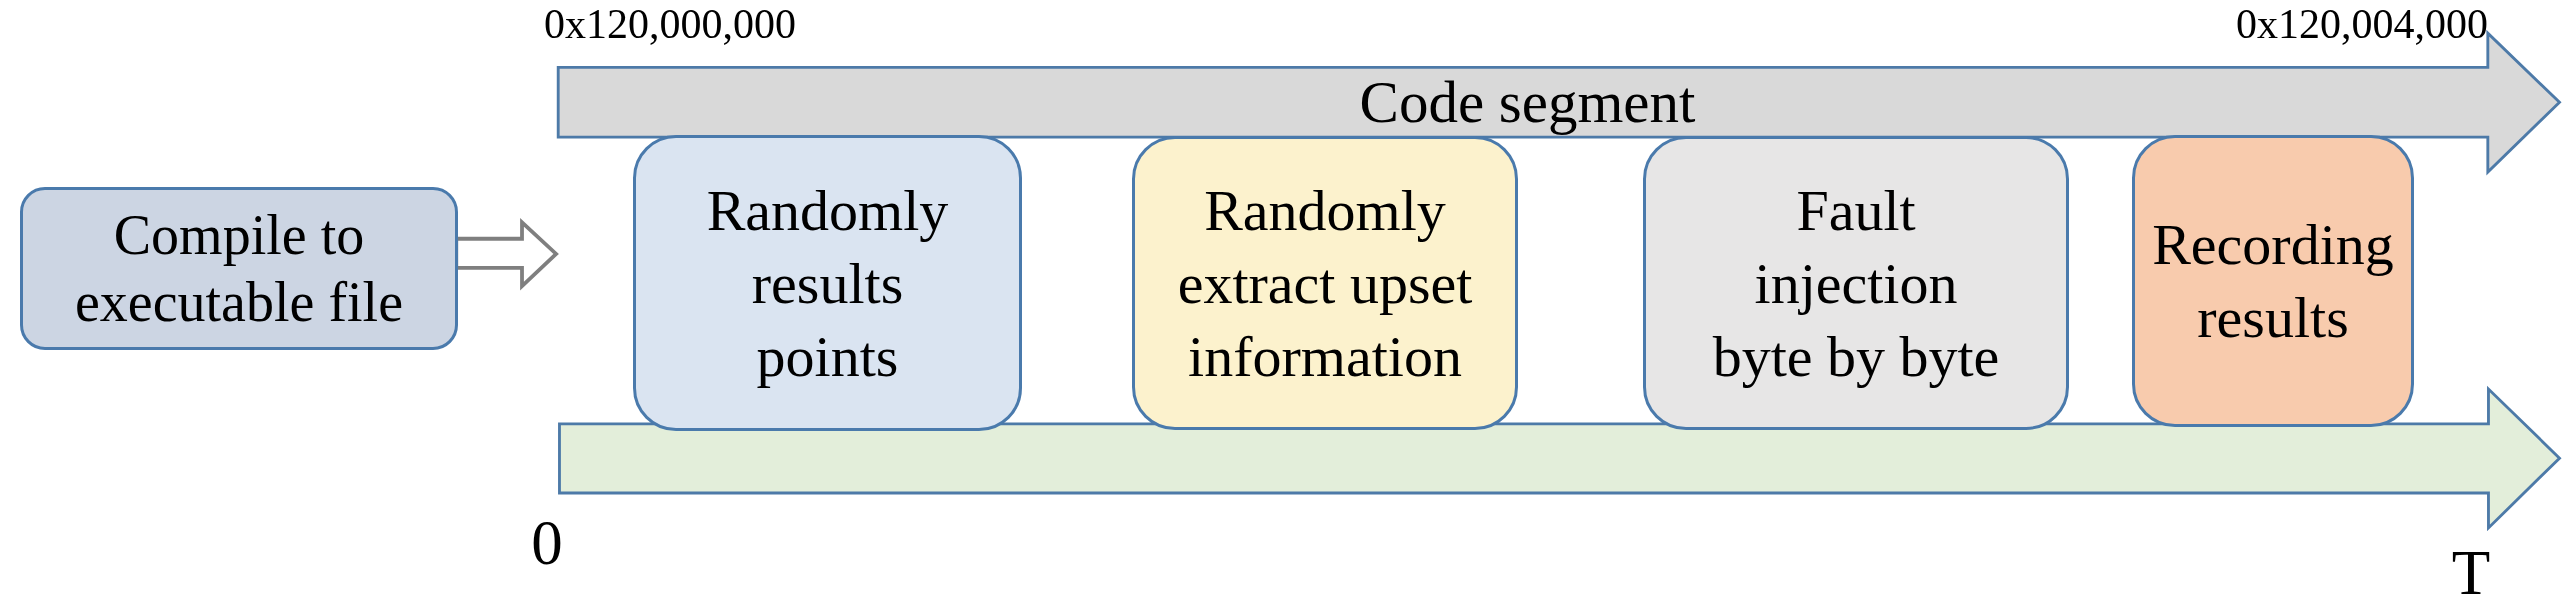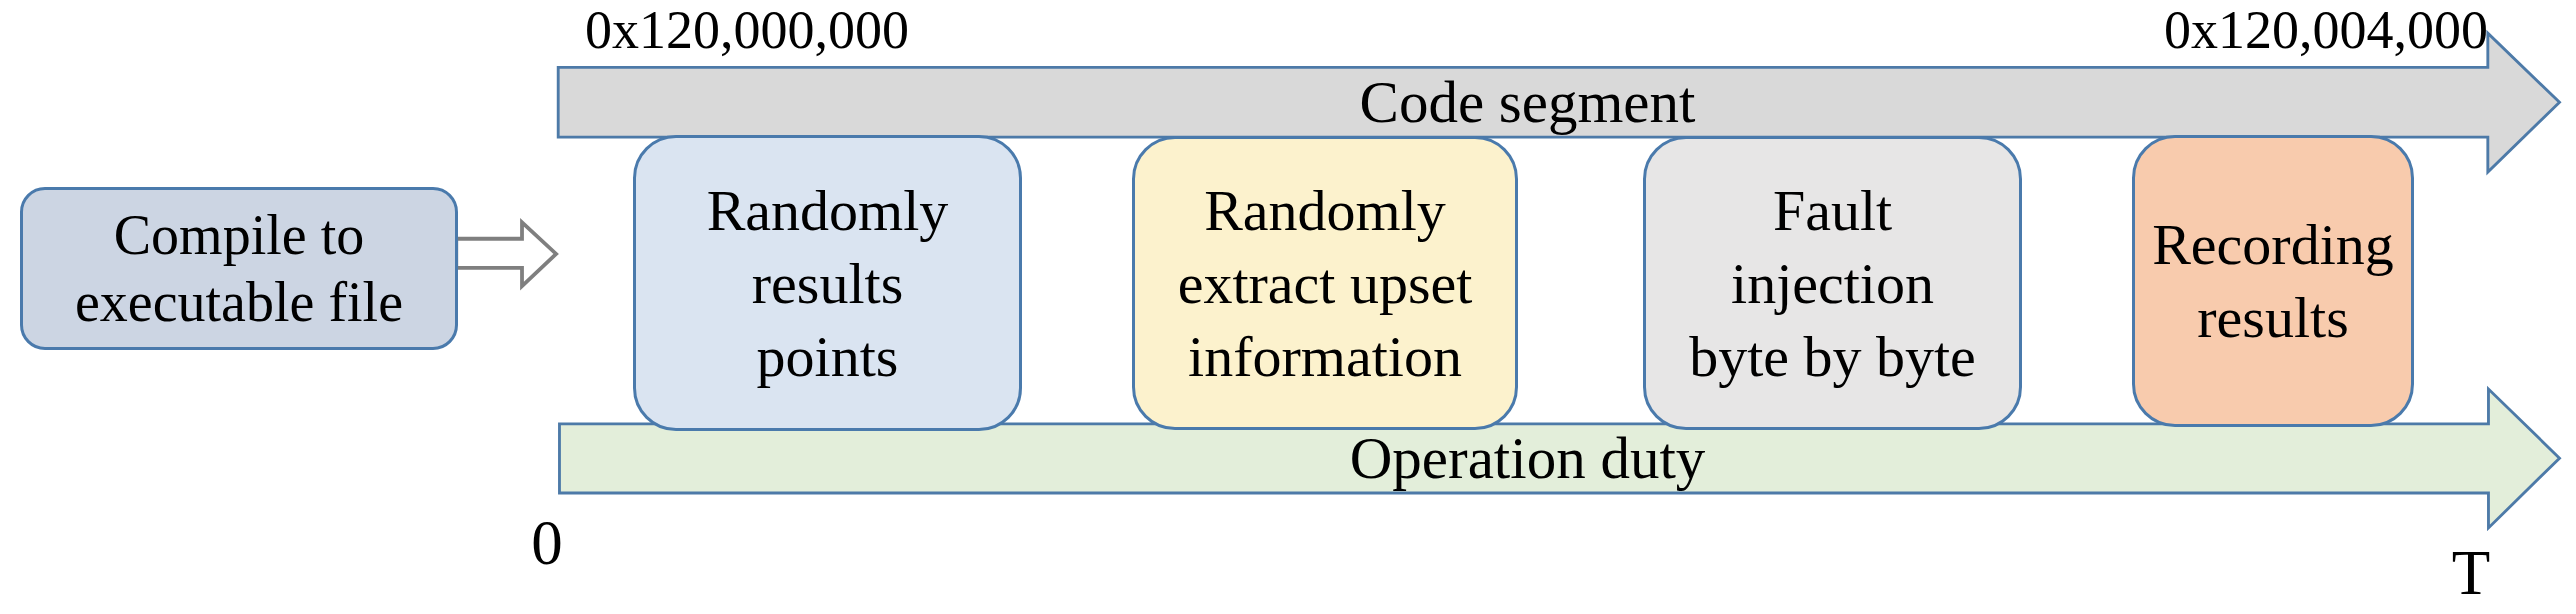--- a/index.html
+++ b/index.html
@@ -20,25 +20,24 @@
     position: absolute;
     left: 0;
     top: 0;
     width: 2576px;
     height: 615px;
     z-index: 1;
   }
   .addr-label {
     position: absolute;
     top: 3.2px;
-    font-size: 54px;
+    font-size: 42px;
     line-height: 1;
     white-space: nowrap;
     z-index: 3;
-    margin-left: 41px;
   }
   #addr-start { left: 544px; }
   #addr-end   { right: 88px; text-align: right; }
   .bar-label {
     position: absolute;
     left: 527px;
     width: 2001px;
     display: flex;
     align-items: center;
     justify-content: center;
@@ -71,21 +70,21 @@
     align-items: center;
     justify-content: center;
     text-align: center;
     font-size: 58px;
     line-height: 73px;
     z-index: 2;
     white-space: nowrap;
   }
   #step-1 { left: 633px;  top: 135px; width: 389px; height: 296px; }
   #step-2 { left: 1132px; top: 136px; width: 386px; height: 294px; }
-  #step-3 { left: 1643px; top: 136px; width: 379px; height: 294px; }
+  #step-3 { left: 1643px; top: 136px; width: 426px; height: 294px; }
   #step-4 { left: 2132px; top: 135px; width: 282px; height: 292px; }
   #compile-box {
     position: absolute;
     left: 20px;
     top: 187px;
     width: 438px;
     height: 163px;
     box-sizing: border-box;
     border: 3.8px solid #4a7aac;
     border-radius: 25px;
@@ -116,21 +115,20 @@
 
   <svg id="arrow-layer" viewBox="0 0 4061 969" xmlns="http://www.w3.org/2000/svg">
     <polygon points="880,106 3922,106 3922,52 4035,161 3922,271 3922,216 880,216" fill="#d9d9d9" stroke="#4d7aa8" stroke-width="4.5" stroke-linejoin="miter"></polygon>
     <polygon points="882,668 3923,668 3923,613 4035,722 3923,832 3923,777 882,777" fill="#e3eeda" stroke="#4d7aa8" stroke-width="4.5" stroke-linejoin="miter"></polygon>
   </svg>
 
   <div class="addr-label" id="addr-start">0x120,000,000</div>
   <div class="addr-label" id="addr-end">0x120,004,000</div>
 
   <div class="bar-label" id="code-segment-label">Code segment</div>
-  <div class="bar-label" id="operation-duty-label">Operation duty</div>
 
   <div class="tick-label" id="tick-zero">0</div>
   <div class="tick-label" id="tick-t">T</div>
 
   <div id="compile-box" style="background-color: rgb(204, 213, 227); border-color: rgb(74, 122, 172);">
     <span>Compile to</span>
     <span>executable file</span>
   </div>
 
   <svg id="flow-arrow-svg" viewBox="0 0 170 125" xmlns="http://www.w3.org/2000/svg">

